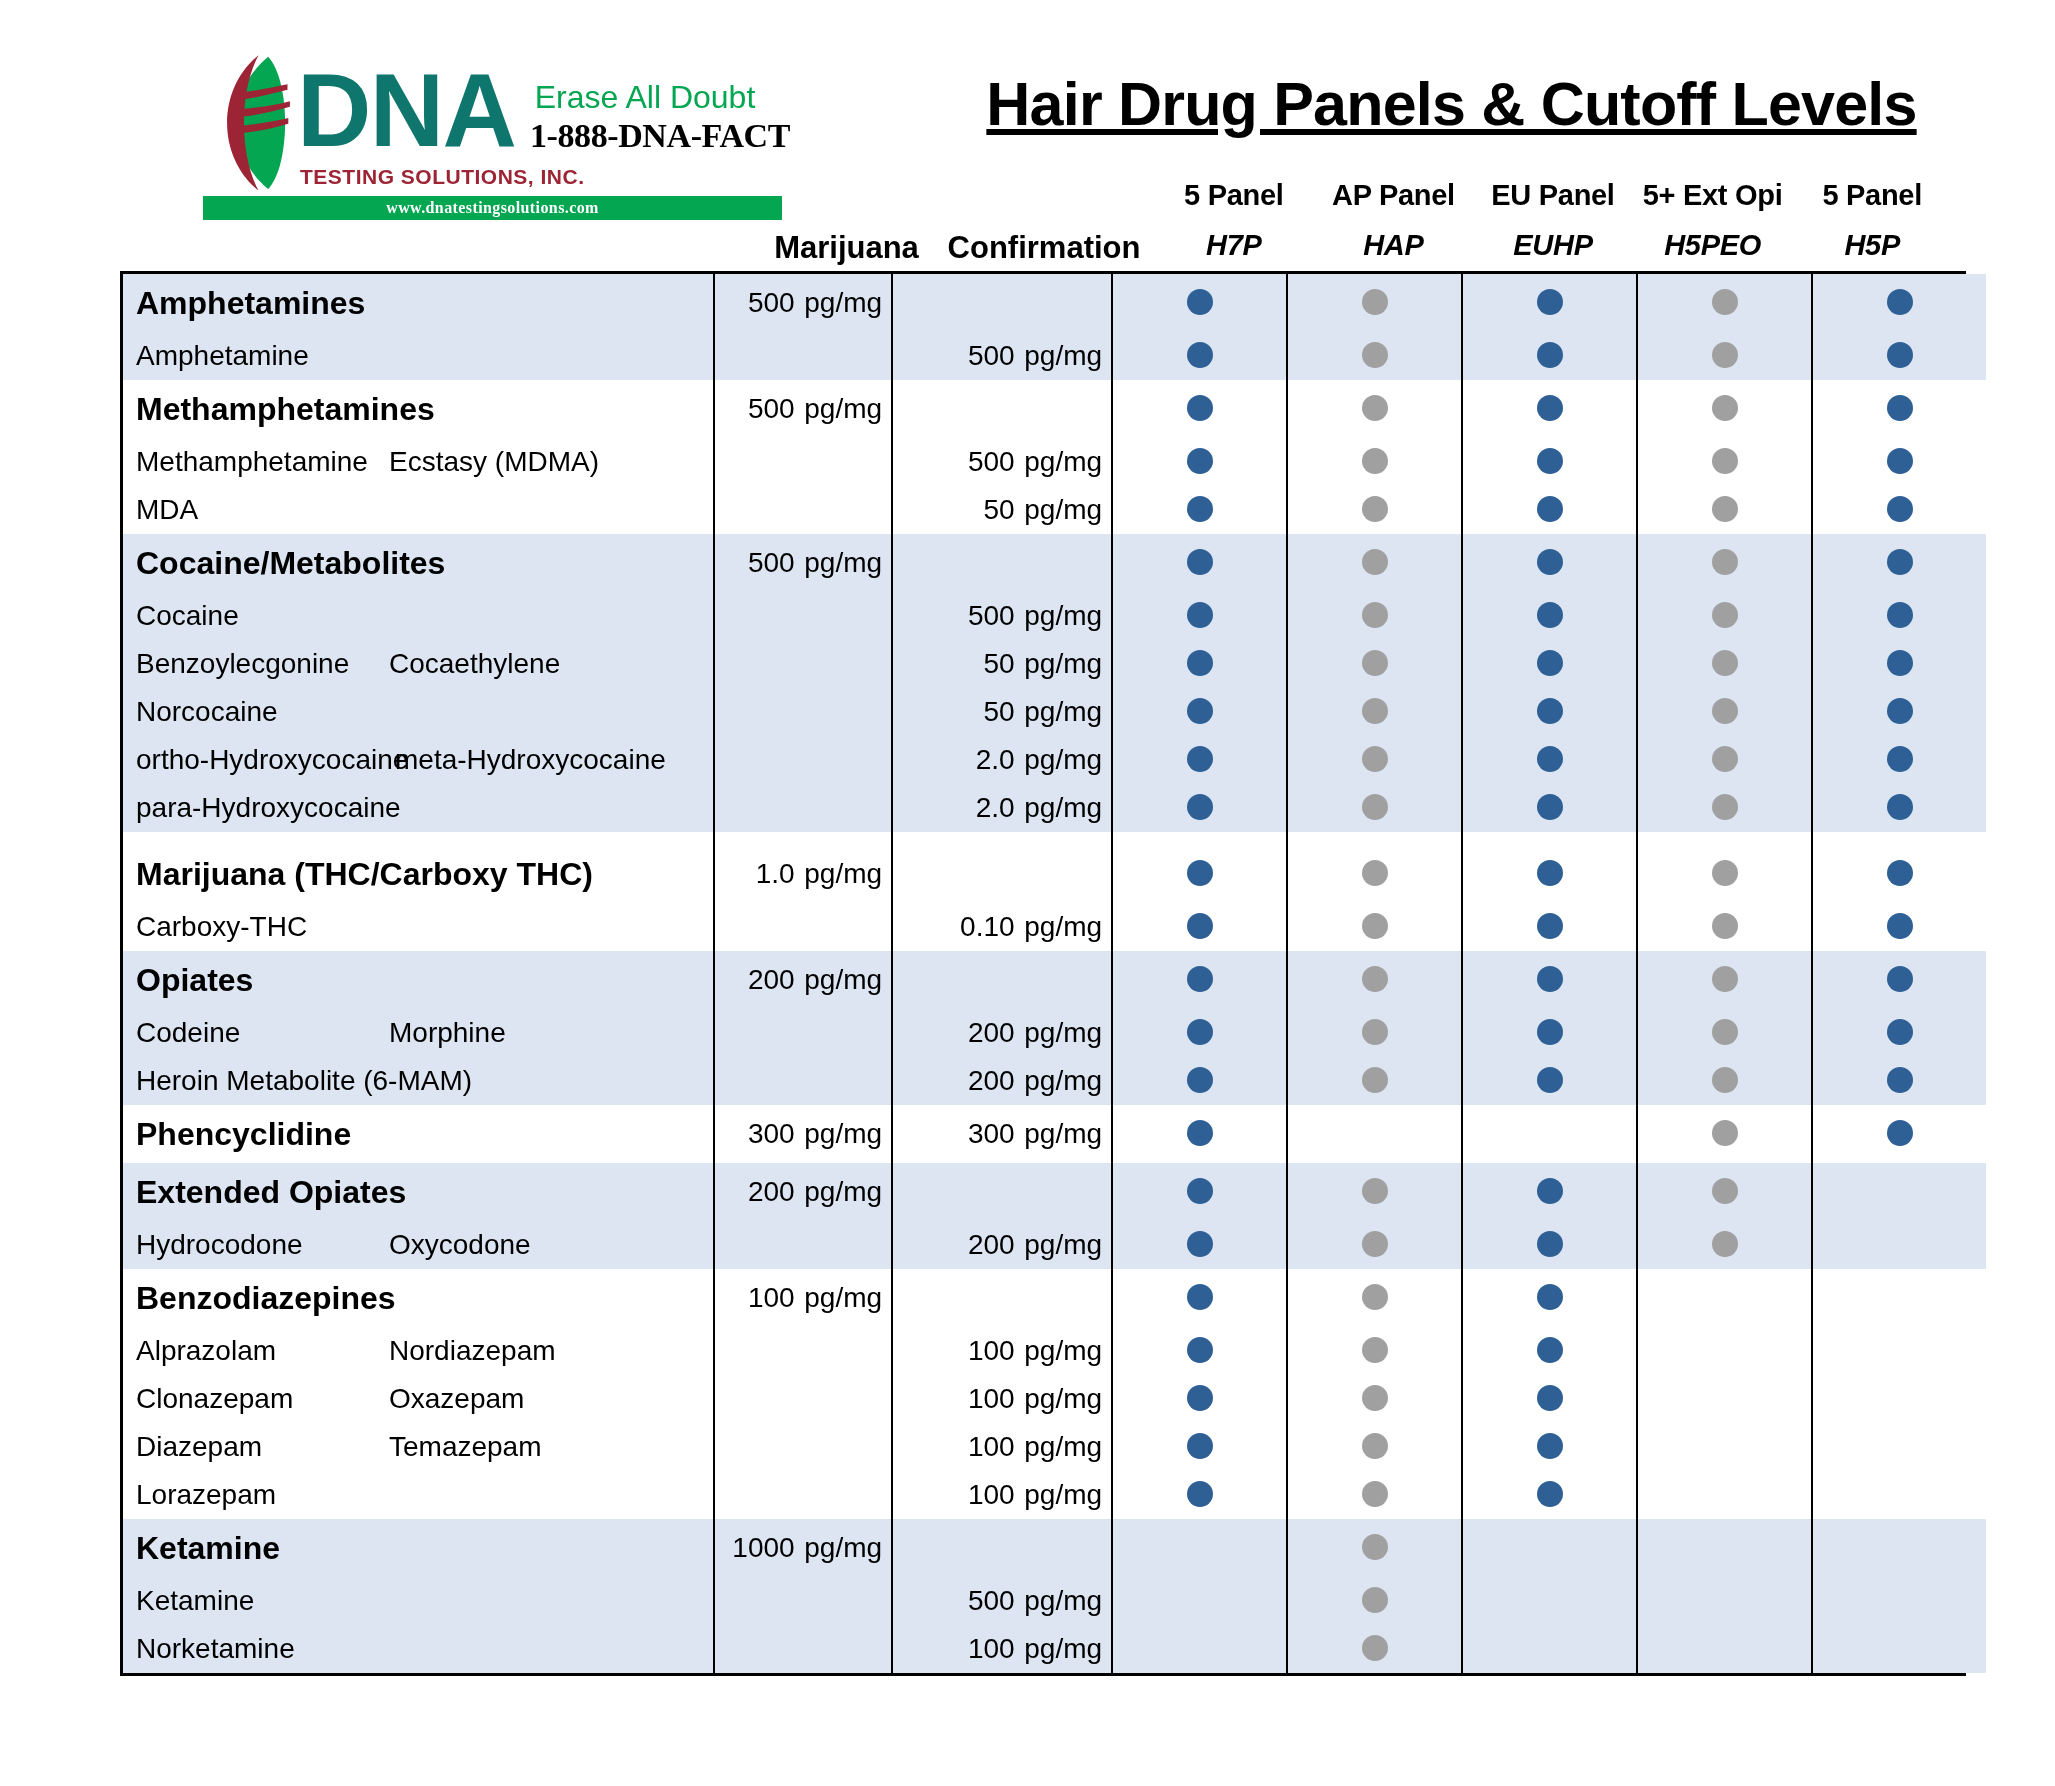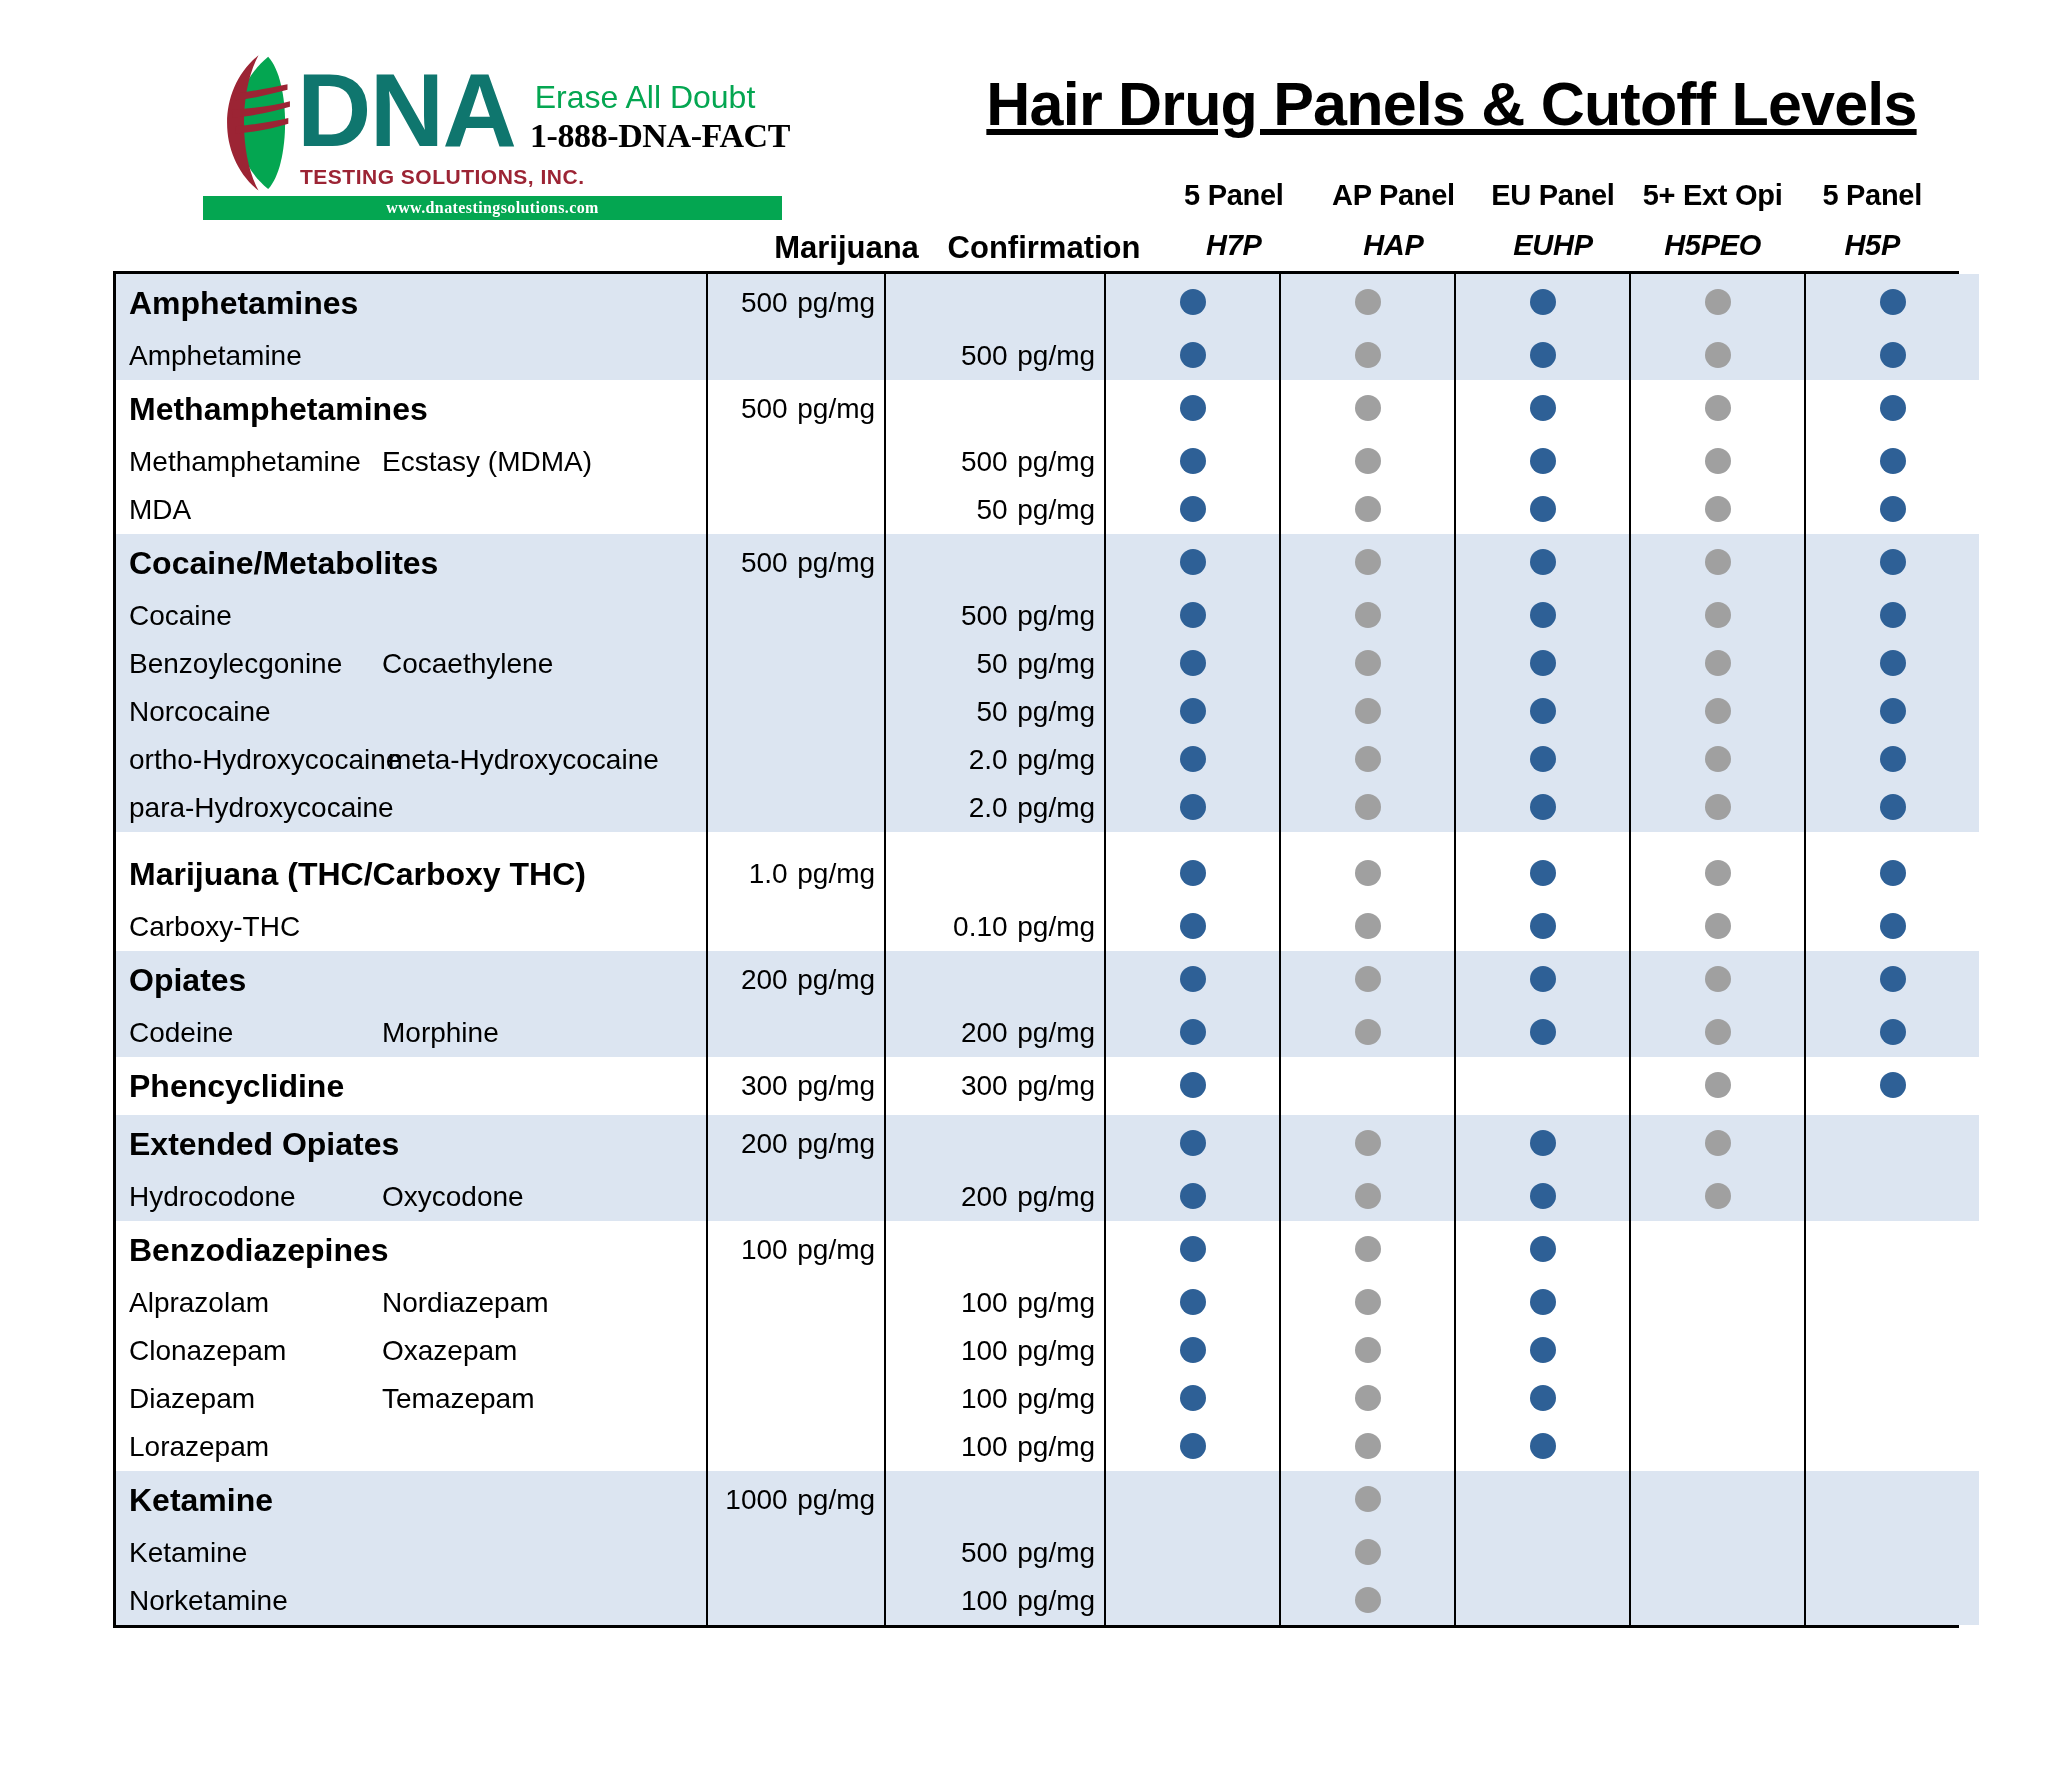--- a/index.html
+++ b/index.html
@@ -169,21 +169,21 @@
     width: 218px;
     text-align: center;
     font-family: "Liberation Sans", sans-serif;
     font-weight: bold;
     font-size: 31px;
   }
 
   
   .table-wrap {
     position: absolute;
-    left: 113px;
+    left: 120px;
     top: 271px;
     width: 1846px;
     border: 3.2px solid #000000;
     box-sizing: border-box;
     background: #ec4899;
   }
   table.grid {
     border-collapse: collapse;
     width: 100%;
     table-layout: fixed;
@@ -550,20 +550,34 @@
             <td class="c-screen"></td>
             <td class="c-conf">
               <span class="val"><span class="num">200</span><span class="unit">pg/mg</span></span>
             </td>
             <td class="c-dot"><span class="dot blue"></span></td>
             <td class="c-dot"><span class="dot gray"></span></td>
             <td class="c-dot"><span class="dot blue"></span></td>
             <td class="c-dot"><span class="dot gray"></span></td>
             <td class="c-dot last"><span class="dot blue"></span></td>
           </tr>
+          <tr class="band-blue">
+            <td class="c-name">
+              <span class="nm-main">Heroin Metabolite (6-MAM)</span>
+            </td>
+            <td class="c-screen"></td>
+            <td class="c-conf">
+              <span class="val"><span class="num">200</span><span class="unit">pg/mg</span></span>
+            </td>
+            <td class="c-dot"><span class="dot blue"></span></td>
+            <td class="c-dot"><span class="dot gray"></span></td>
+            <td class="c-dot"><span class="dot blue"></span></td>
+            <td class="c-dot"><span class="dot gray"></span></td>
+            <td class="c-dot last"><span class="dot blue"></span></td>
+          </tr>
           <tr class="band-white tall">
             <td class="c-name">
               <span class="nm-main grp">Phencyclidine</span>
             </td>
             <td class="c-screen">
               <span class="val"><span class="num">300</span><span class="unit">pg/mg</span></span>
             </td>
             <td class="c-conf">
               <span class="val"><span class="num">300</span><span class="unit">pg/mg</span></span>
             </td>

